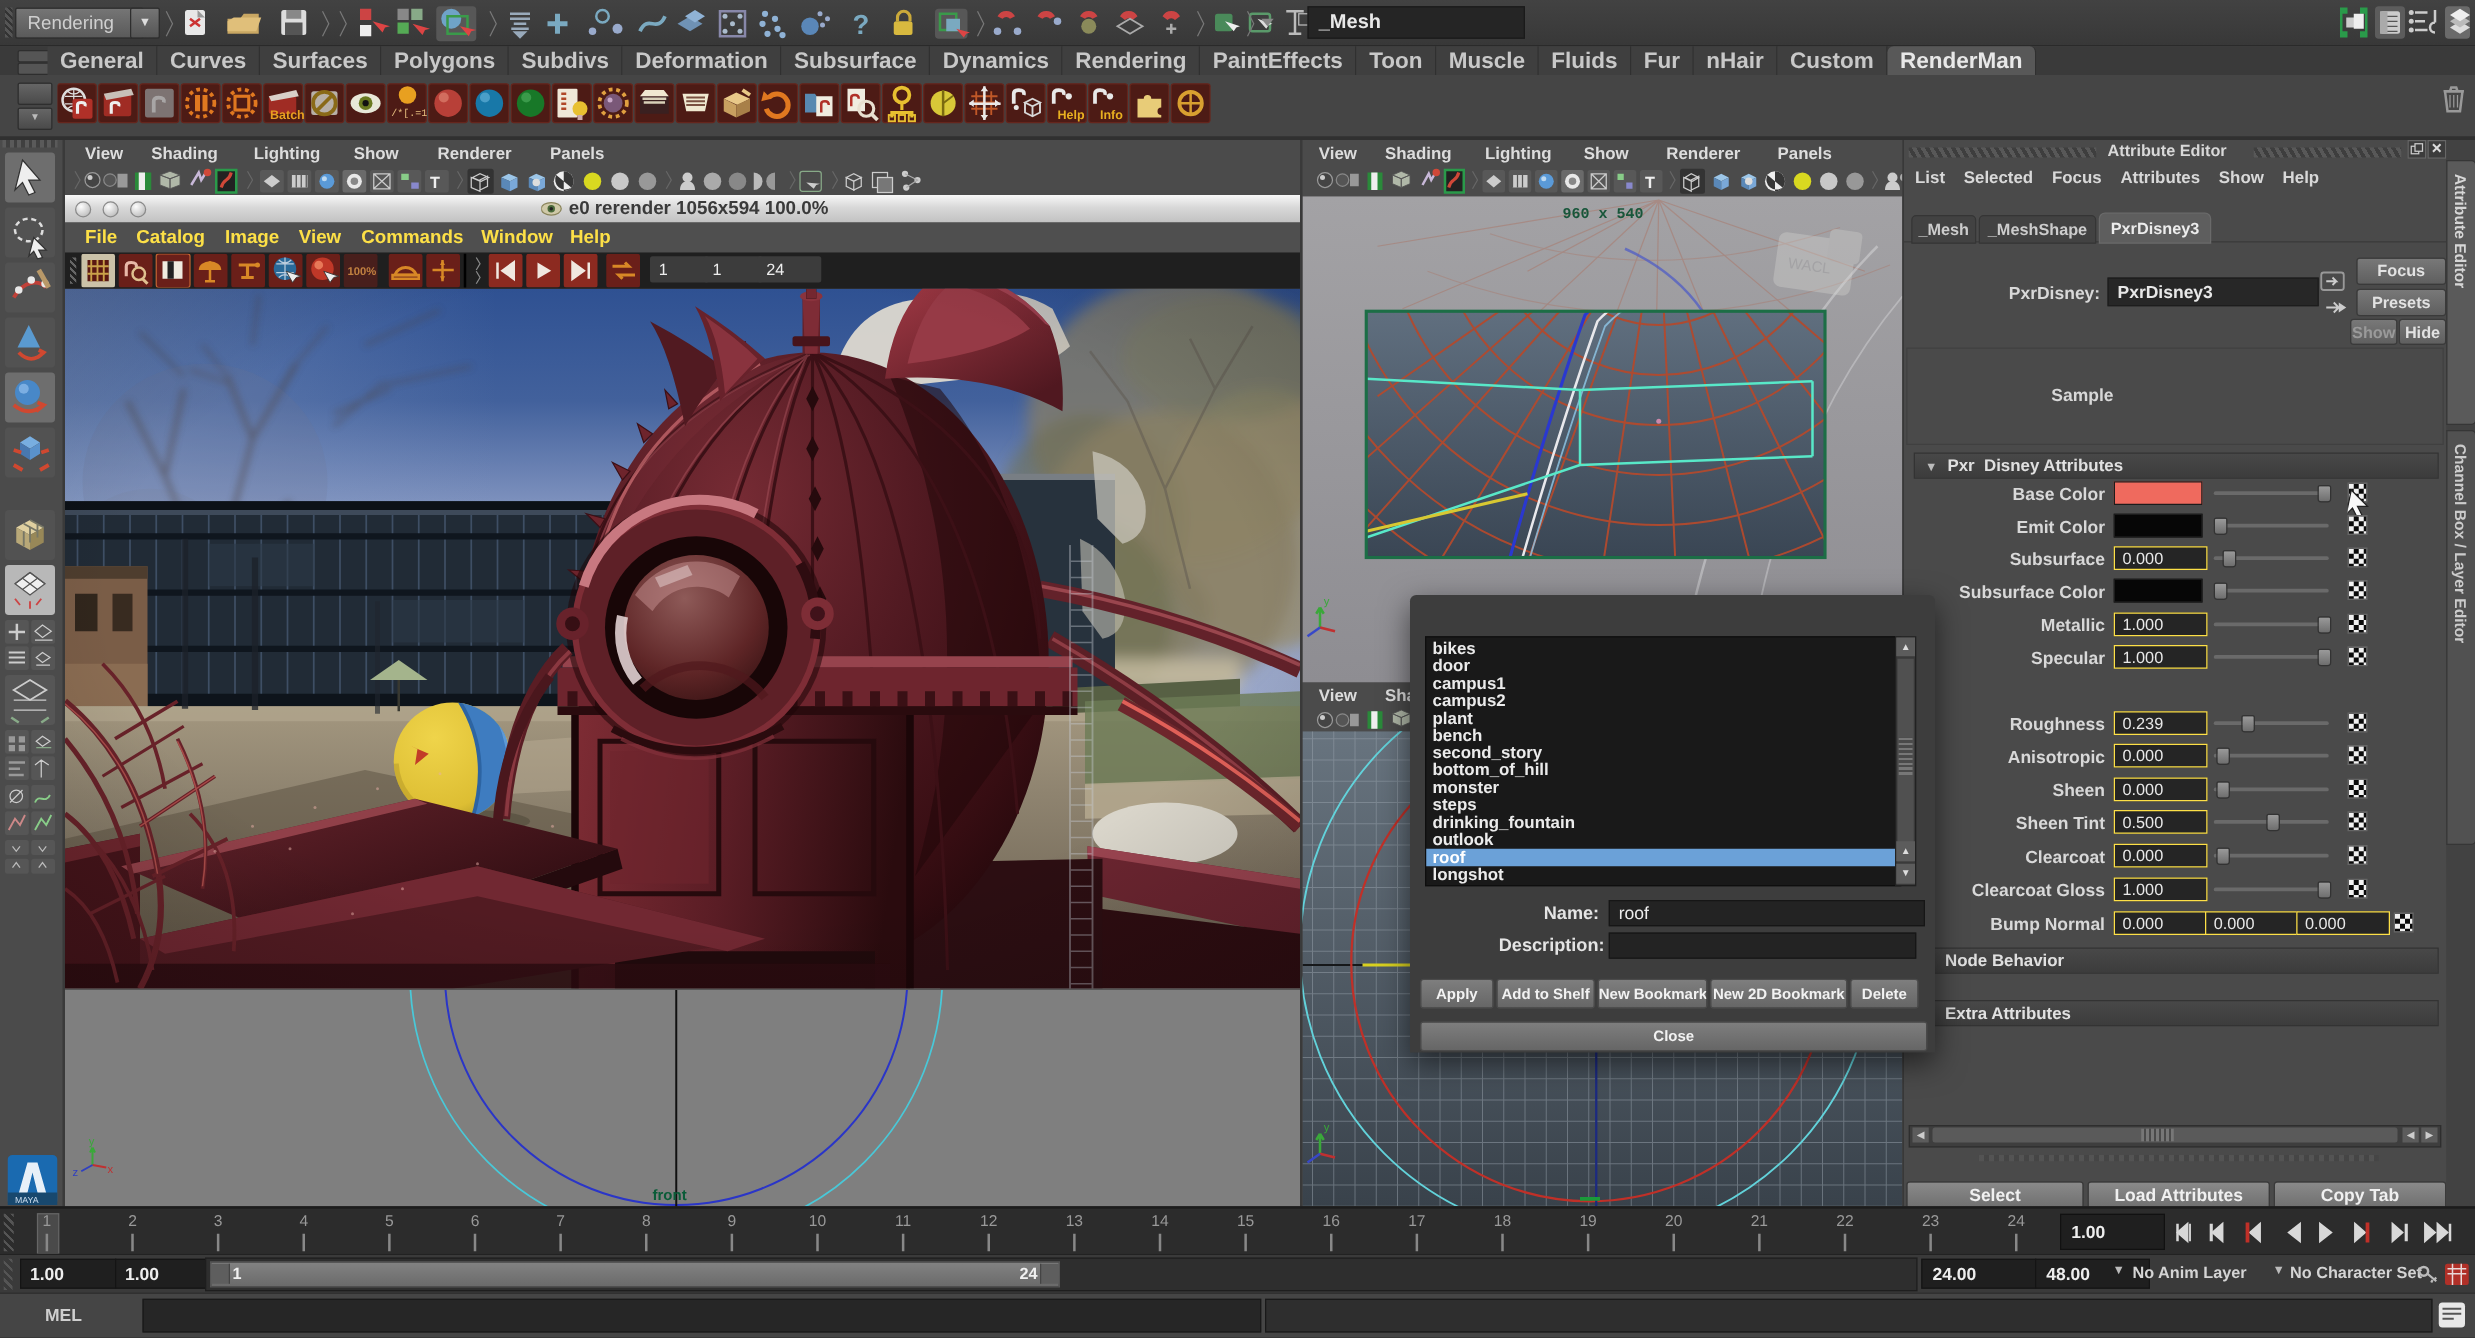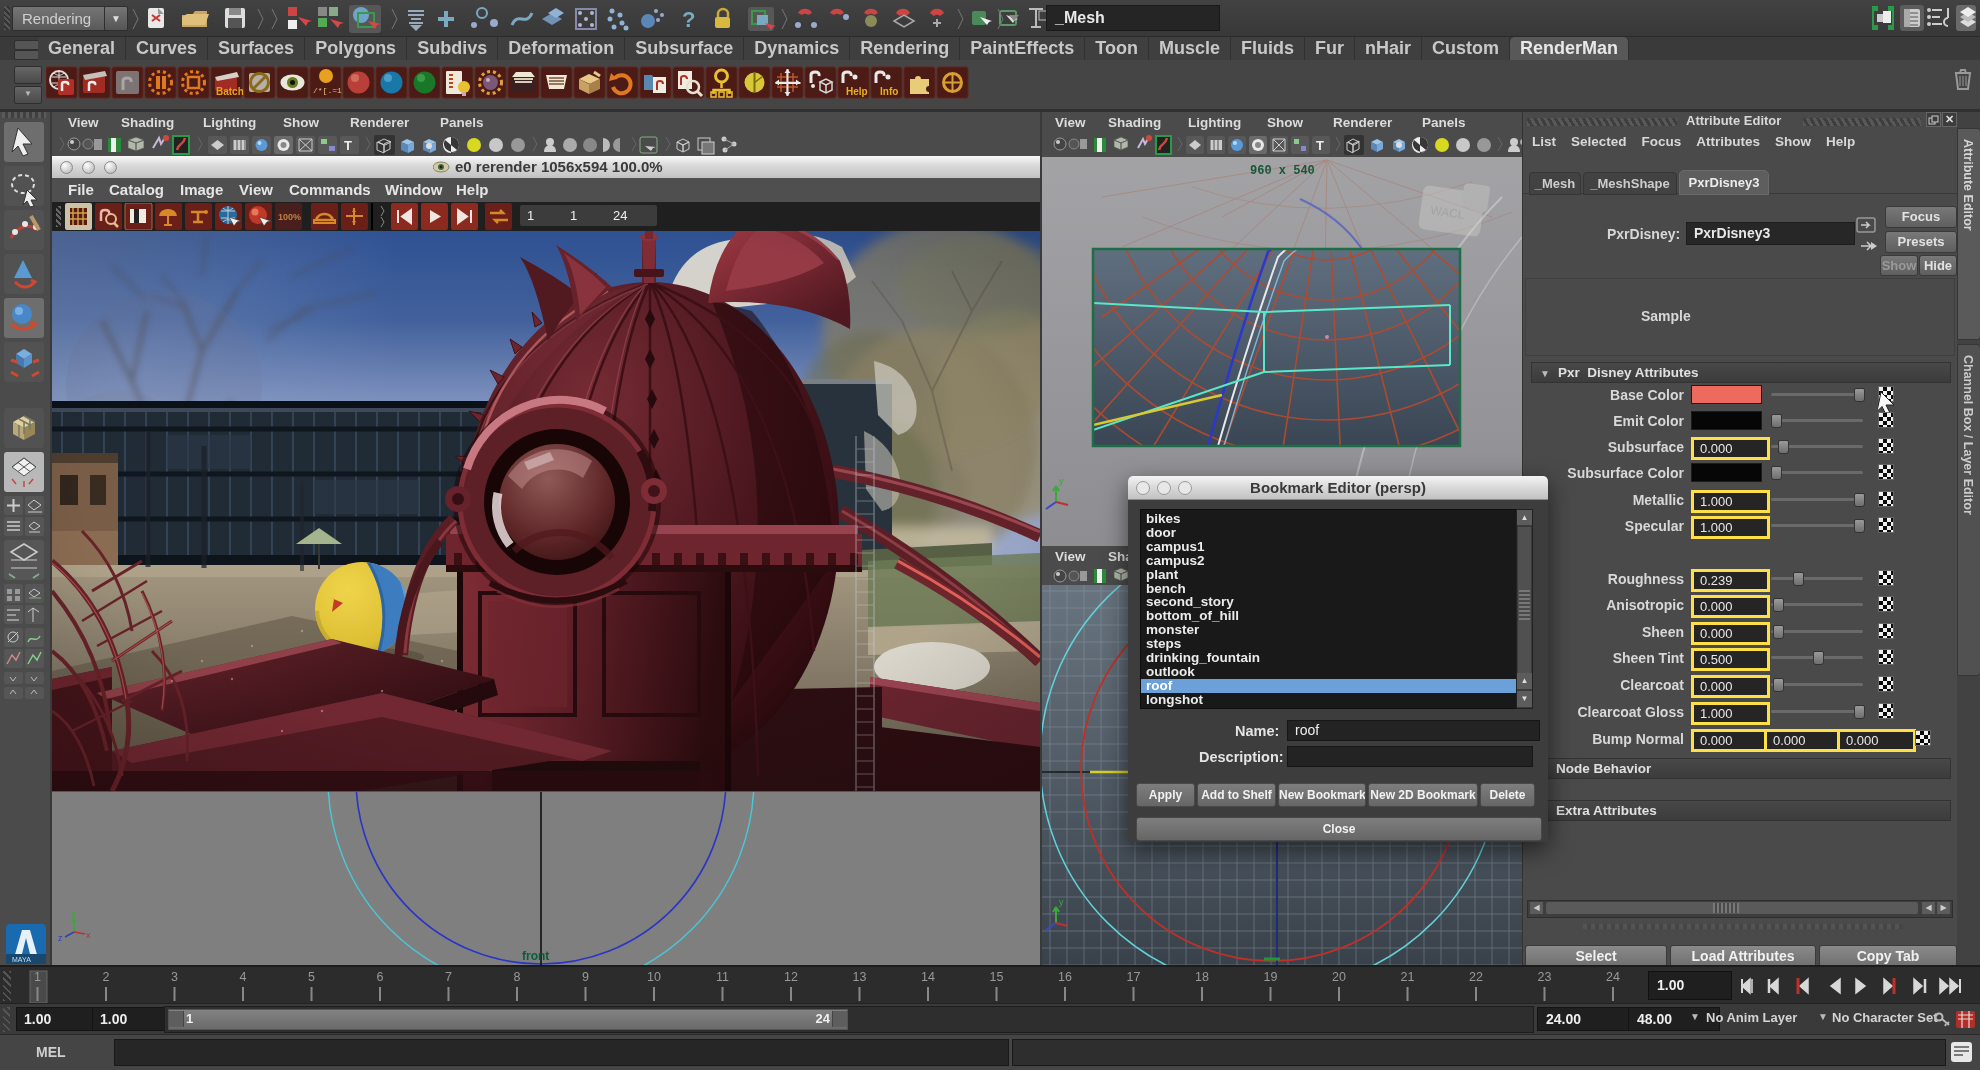--- a/index.html
+++ b/index.html
@@ -536,21 +536,21 @@
    <div class="abs" style="left:8px;top:5px;width:11px;height:11px;border-radius:50%;background:radial-gradient(circle at 35% 30%,#fdfdfd,#b0b0b0);border:1px solid #8a8a8a;"></div>
    <div class="abs" style="left:30px;top:5px;width:11px;height:11px;border-radius:50%;background:radial-gradient(circle at 35% 30%,#fdfdfd,#b0b0b0);border:1px solid #8a8a8a;"></div>
    <div class="abs" style="left:52px;top:5px;width:11px;height:11px;border-radius:50%;background:radial-gradient(circle at 35% 30%,#fdfdfd,#b0b0b0);border:1px solid #8a8a8a;"></div>
    <svg class="abs" style="left:381px;top:3px;" width="17" height="16" viewBox="0 0 17 16">
             <ellipse cx="8" cy="8" rx="8" ry="5" fill="#cfc9a8" stroke="#8a845a"></ellipse>
             <circle cx="8" cy="8" r="3" fill="#4a6a3a"></circle>
             <circle cx="8" cy="8" r="1.4" fill="#222"></circle>
           </svg>
    <div class="tx" style="left:403px;top:2px;font-size:15px;font-weight:bold;color:#3a3a3a;">e0 rerender 1056x594 100.0%</div>
   </div>
-  <div class="abs" style="left:0;top:22px;width:988px;height:24px;background:#4f4f4f;color:#e5e5e5;font-size:15px;font-weight:bold;">
+  <div class="abs" style="left:0;top:22px;width:988px;height:24px;background:#4f4f4f;color:#fde047;font-size:15px;font-weight:bold;">
    <span class="tx" style="left:16px;top:3px;">File</span>
           <span class="tx" style="left:57px;top:3px;">Catalog</span>
           <span class="tx" style="left:128px;top:3px;">Image</span>
           <span class="tx" style="left:187px;top:3px;">View</span>
           <span class="tx" style="left:237px;top:3px;">Commands</span>
           <span class="tx" style="left:333px;top:3px;">Window</span>
           <span class="tx" style="left:404px;top:3px;">Help</span>
   </div>
   <div class="abs" style="left:0;top:46px;width:988px;height:29px;background:#1f1f1f;">
    <div class="abs" style="left:4px;top:4px;width:5px;height:21px;background:repeating-linear-gradient(45deg,#666 0 2px,#222 2px 4px);"></div>
@@ -1309,41 +1309,35 @@
  <div class="abs btn2" style="left:2px;top:833px;width:140px;height:21px;">Select</div>
  <div class="abs btn2" style="left:147px;top:833px;width:144px;height:21px;">Load Attributes</div>
  <div class="abs btn2" style="left:296px;top:833px;width:136px;height:21px;">Copy Tab</div>
 </div>
 <style>
 .btn1{background:linear-gradient(#787878,#5f5f5f);border:1px solid #3a3a3a;border-radius:3px;color:#e2e2e2;font-size:13px;font-weight:bold;text-align:center;line-height:19px;}
 .btn2{background:linear-gradient(#8a8a8a,#6e6e6e);border:1px solid #3a3a3a;border-radius:3px;color:#f0f0f0;font-size:14px;font-weight:bold;text-align:center;line-height:21px;}
 .sech{background:linear-gradient(#484848,#3c3c3c);border:1px solid #333;color:#e0e0e0;font-size:13.5px;font-weight:bold;line-height:19px;}
 .arow{position:absolute;height:26px;width:434px;}
 .albl{position:absolute;right:273px;top:5px;font-size:14px;font-weight:bold;color:#d8d8d8;white-space:nowrap;}
-.afld{position:absolute;left:168px;top:3px;width:67px;height:17px;background:#252525;border:3px solid #fde047;color:#e8e8e8;font-size:13px;line-height:17px;padding-left:6px;}
+.afld{position:absolute;left:168px;top:3px;width:67px;height:17px;background:#252525;border:1px solid #fde047;color:#e8e8e8;font-size:13px;line-height:17px;padding-left:6px;}
 .aswatch{position:absolute;left:168px;top:3px;width:69px;height:17px;border:1px solid #1c1c1c;}
 .atrack{position:absolute;left:248px;top:11px;width:92px;height:3px;background:#6a6a6a;border-radius:2px;}
 .ahandle{position:absolute;top:-5px;width:9px;height:12px;background:linear-gradient(#9a9a9a,#6e6e6e);border:1px solid #333;border-radius:2px 2px 3px 3px;}
 .achk{position:absolute;left:355px;top:4px;width:14px;height:14px;border:1px solid #666;background:repeating-conic-gradient(#0a0a0a 0% 25%,#f0f0f0 0% 50%);background-size:8px 8px;}
 </style>
 <div class="abs" style="left:1957px;top:112px;width:23px;height:853px;background:#424242;">
  <div class="abs" style="left:0;top:16px;width:22px;height:210px;background:#5a5a5a;border:1px solid #363636;border-radius:0 4px 4px 0;">
   <div style="writing-mode:vertical-rl;color:#d6d6d6;font-size:12.5px;font-weight:bold;padding:10px 0 0 3px;white-space:nowrap;">Attribute Editor</div>
  </div>
  <div class="abs" style="left:0;top:232px;width:22px;height:330px;background:#515151;border:1px solid #363636;border-radius:0 4px 4px 0;">
   <div style="writing-mode:vertical-rl;color:#cccccc;font-size:12.5px;font-weight:bold;padding:10px 0 0 3px;white-space:nowrap;">Channel Box / Layer Editor</div>
  </div>
 </div>
 <div class="abs" style="left:1128px;top:476px;width:420px;height:366px;background:#3d3d3d;box-shadow:0 8px 24px rgba(0,0,0,0.55);border-radius:5px 5px 0 0;z-index:50;">
- <div class="abs" style="left:0;top:0;width:420px;height:23px;background:linear-gradient(#f4f4f4,#d4d4d4 60%,#c2c2c2);border-radius:5px 5px 0 0;border-bottom:1px solid #8a8a8a;">
-  <div class="abs" style="left:8px;top:5px;width:12px;height:12px;border-radius:50%;border:1.5px solid #9a9a9a;background:#e8e8e8;"></div>
-  <div class="abs" style="left:29px;top:5px;width:12px;height:12px;border-radius:50%;border:1.5px solid #9a9a9a;background:#e8e8e8;"></div>
-  <div class="abs" style="left:50px;top:5px;width:12px;height:12px;border-radius:50%;border:1.5px solid #9a9a9a;background:#e8e8e8;"></div>
-  <div style="text-align:center;color:#3a3a3a;font-size:15px;font-weight:bold;line-height:23px;">Bookmark Editor (persp)</div>
- </div>
  <div class="abs" style="left:12px;top:33px;width:379px;height:198px;background:#191919;border:1px solid #0e0e0e;color:#ebebeb;font-size:13.5px;font-weight:bold;">
   <div style="padding:2px 0 0 5px;line-height:13.9px;">bikes<br>door<br>campus1<br>campus2<br>plant<br>bench<br>second_story<br>bottom_of_hill<br>monster<br>steps<br>drinking_fountain<br>outlook</div>
   <div style="background:#6ba1d8;color:#fff;line-height:13.9px;padding-left:5px;">roof</div>
   <div style="line-height:13.9px;padding-left:5px;">longshot</div>
  </div>
  <div class="abs" style="left:388px;top:33px;width:15px;height:198px;background:#3a3a3a;border:1px solid #222;">
   <div class="abs" style="left:0;top:0;width:15px;height:15px;background:#5c5c5c;color:#ddd;font-size:8px;text-align:center;line-height:15px;">▲</div>
   <div class="abs" style="left:1px;top:17px;width:13px;height:162px;background:#505050;"></div>
   <div class="abs" style="left:2px;top:80px;width:11px;height:30px;background:repeating-linear-gradient(#777 0 2px,#4a4a4a 2px 4px);"></div>
   <div class="abs" style="left:0;top:163px;width:15px;height:16px;background:#5c5c5c;color:#ddd;font-size:8px;text-align:center;line-height:16px;">▲</div>

